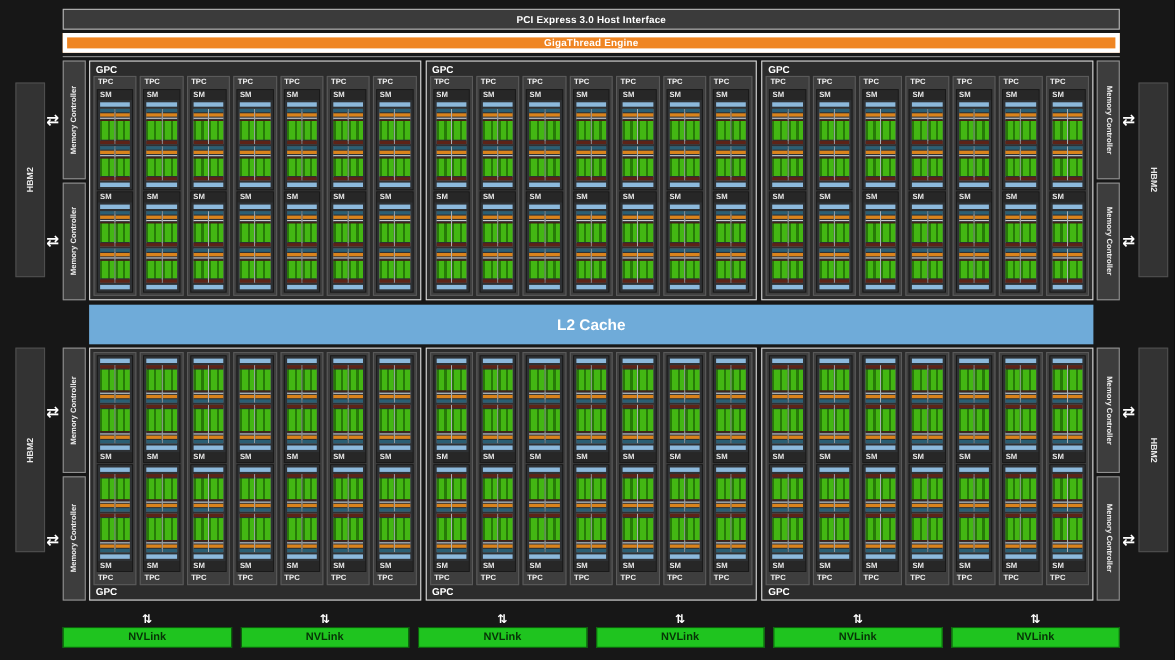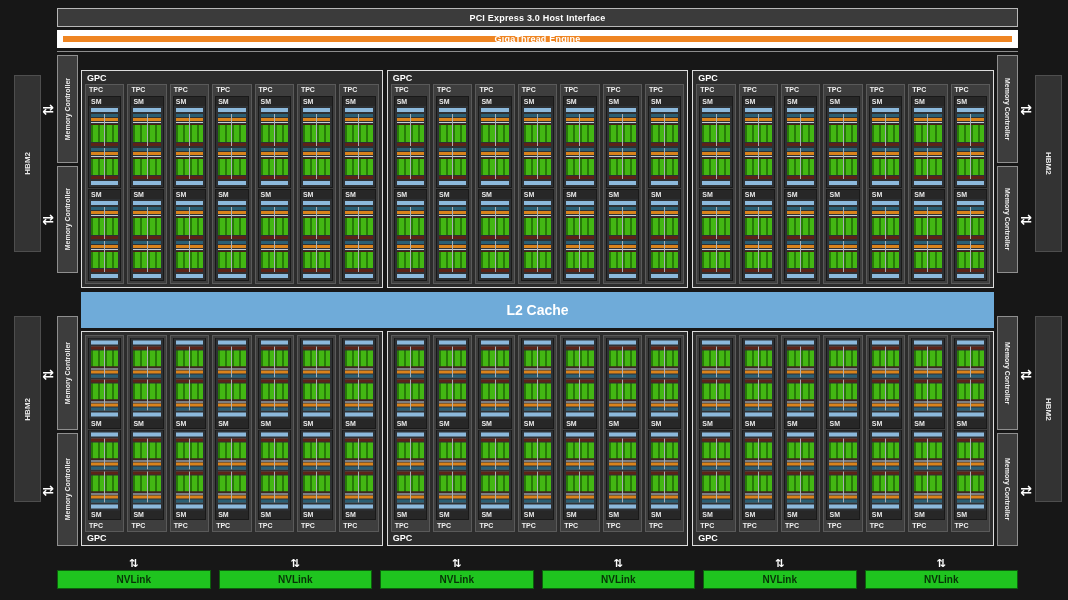--- a/index.html
+++ b/index.html
@@ -19,37 +19,37 @@
   }
   html,body{margin:0;padding:0;background:#000;}
   #stage{
     position:relative;width:1068px;height:600px;background:var(--bg);
     font-family:"Liberation Sans","DejaVu Sans",sans-serif;overflow:hidden;
   }
   
   .topbar{position:absolute;left:57px;width:961px;display:flex;align-items:center;justify-content:center;
     color:#fff;font-weight:bold;font-size:9px;letter-spacing:.2px;}
   #pci-bar{top:8px;height:19px;background:var(--bar-gray);border:1px solid #b8b8b8;box-sizing:border-box;text-align:center;}
-  #giga-bar{top:30px;height:18px;background:var(--orange);border:6px solid #ffffff;box-sizing:border-box;}
+  #giga-bar{top:30px;height:18px;background:var(--orange);border:4px solid #ffffff;box-sizing:border-box;}
   #chip-top-line{position:absolute;left:57px;top:51px;width:961px;height:1px;background:#8d8d8d;}
 
   
   #main{position:absolute;left:57px;top:55px;width:961px;height:491px;display:flex;gap:3px;}
   .mc-col{width:21px;display:flex;flex-direction:column;flex:0 0 21px;}
   .mc-pair{display:flex;flex-direction:column;gap:3px;}
   .mc-pair.top{height:218px;}
   .mc-spacer{height:43px;}
   .mc-pair.bottom{flex:1;}
   .mc{flex:1;background:#3d3d3d;border:1px solid #8f8f8f;box-sizing:border-box;
       display:flex;align-items:center;justify-content:center;overflow:hidden;}
   .mc span{color:#efefef;font-weight:bold;font-size:7px;white-space:nowrap;}
   .rot-up{writing-mode:vertical-rl;transform:rotate(180deg);}
   .rot-down{writing-mode:vertical-rl;}
 
-  #center{flex:1;display:flex;flex-direction:column;min-width:0;margin-top:15px;}
+  #center{flex:1;display:flex;flex-direction:column;min-width:0;}
   .gpc-row{display:flex;gap:4px;}
   #gpc-row-top{height:218px;}
   #l2-band{height:43px;display:flex;align-items:center;}
   #l2-cache{width:100%;height:36px;background:var(--l2blue);display:flex;align-items:center;justify-content:center;
     color:#fff;font-weight:bold;font-size:14px;}
   #gpc-row-bottom{flex:1;}
 
   
   .gpc{flex:1;min-width:0;background:#2c2c2c;border:1px solid #dcdcdc;box-sizing:border-box;
        padding:1px 3px 3px 3px;display:flex;flex-direction:column;}

